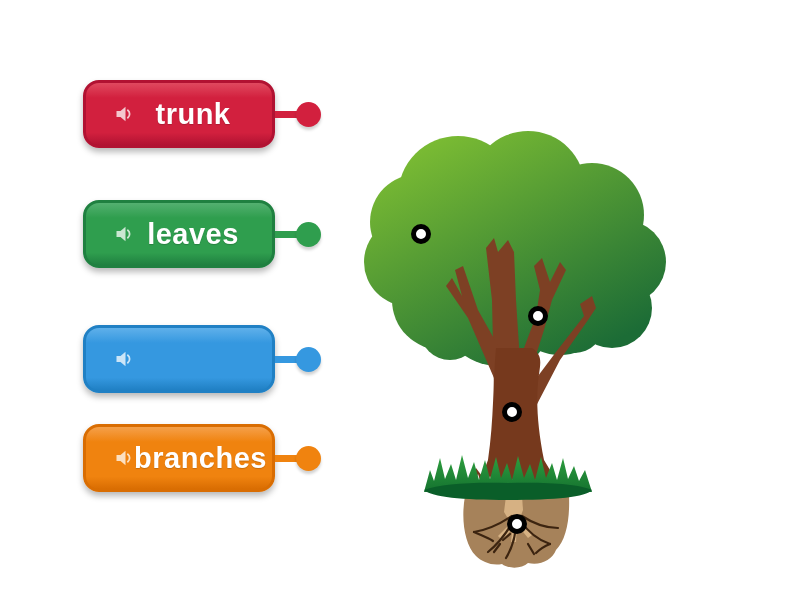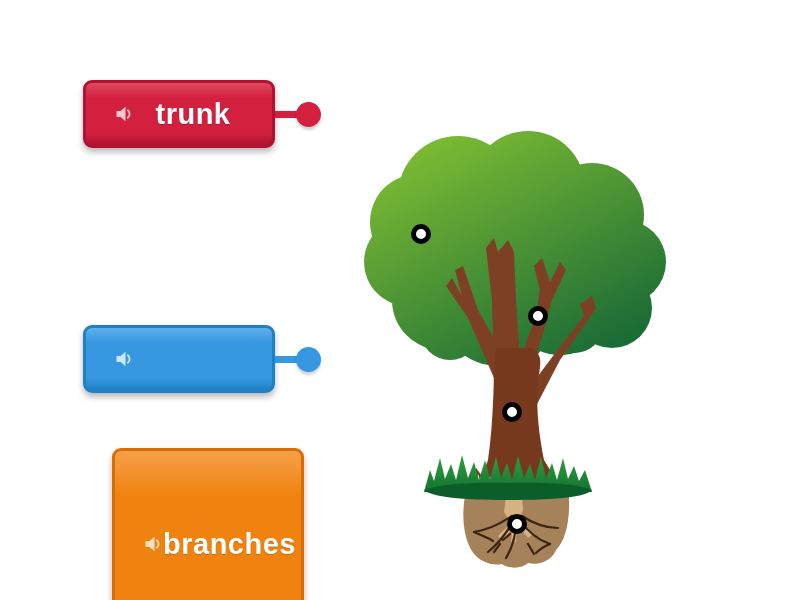--- a/index.html
+++ b/index.html
@@ -3,21 +3,21 @@
 <meta charset="utf-8">
 <style>
   html,body{margin:0;padding:0;}
   body{background:#ffffff;font-family:"Liberation Sans",sans-serif;}
   .stage{position:relative;width:800px;height:600px;background:#ffffff;overflow:hidden;}
 
   
   .label-row{position:absolute;left:83px;height:68px;width:250px;display:flex;align-items:center;}
   .label-btn{
     box-sizing:border-box;width:192px;height:68px;flex:0 0 192px;
-    border-radius:9px;border:3px solid var(--border);
+    border-radius:16px;border:3px solid var(--border);
     background:linear-gradient(180deg,var(--light) 0%,var(--fill) 24%,var(--fill) 80%,var(--border) 100%);
     box-shadow:0 4px 6px rgba(0,0,0,.28);
     display:flex;align-items:center;cursor:pointer;padding:16px;outline:none;
   }
   .speaker{margin-left:12px;display:flex;align-items:center;}
   .label-text{
     flex:1;text-align:center;color:#ffffff;
     font-size:29px;font-weight:700;letter-spacing:.5px;
     text-shadow:0 1px 1px rgba(0,0,0,.18);
     padding-right:4px;user-select:none;
@@ -44,35 +44,48 @@
           <path d="M2.5 7 L6.5 7 L11.5 2.8 L11.5 17.2 L6.5 13 L2.5 13 Z" fill="rgba(255,255,255,.75)"></path>
           <path d="M13.8 6.3 A 4.7 4.7 0 0 1 13.8 13.7" stroke="rgba(255,255,255,.75)" stroke-width="1.8" fill="none" stroke-linecap="round"></path>
         </svg>
       </span>
       <span class="label-text">trunk</span>
     </button>
     <span class="connector-line"></span>
     <span class="connector-dot"></span>
   </div>
 
+  <div class="label-row" style="top: 200px; --fill: #2f9e4e; --border: #1f8040; --light: #53b070;">
+    <button class="label-btn">
+      <span class="speaker">
+        <svg width="20" height="20" viewBox="0 0 20 20">
+          <path d="M2.5 7 L6.5 7 L11.5 2.8 L11.5 17.2 L6.5 13 L2.5 13 Z" fill="rgba(255,255,255,.75)"></path>
+          <path d="M13.8 6.3 A 4.7 4.7 0 0 1 13.8 13.7" stroke="rgba(255,255,255,.75)" stroke-width="1.8" fill="none" stroke-linecap="round"></path>
+        </svg>
+      </span>
+      <span class="label-text">leaves</span>
+    </button>
+    <span class="connector-line"></span>
+    <span class="connector-dot"></span>
+  </div>
 
   <div class="label-row" style="top: 325px; --fill: #3598e0; --border: #2080c4; --light: #5fb0ea;">
     <button class="label-btn">
       <span class="speaker">
         <svg width="20" height="20" viewBox="0 0 20 20">
           <path d="M2.5 7 L6.5 7 L11.5 2.8 L11.5 17.2 L6.5 13 L2.5 13 Z" fill="rgba(255,255,255,.75)"></path>
           <path d="M13.8 6.3 A 4.7 4.7 0 0 1 13.8 13.7" stroke="rgba(255,255,255,.75)" stroke-width="1.8" fill="none" stroke-linecap="round"></path>
         </svg>
       </span>
     </button>
     <span class="connector-line"></span>
     <span class="connector-dot"></span>
   </div>
 
-  <div class="label-row" style="top: 448px; flex-direction: column; --fill: #f0830f; --border: #d96d02; --light: #f5a04a;">
+  <div class="label-row" style="top: 424px; --fill: #f0830f; --border: #d96d02; --light: #f5a04a;">
     <button class="label-btn">
       <span class="speaker">
         <svg width="20" height="20" viewBox="0 0 20 20">
           <path d="M2.5 7 L6.5 7 L11.5 2.8 L11.5 17.2 L6.5 13 L2.5 13 Z" fill="rgba(255,255,255,.75)"></path>
           <path d="M13.8 6.3 A 4.7 4.7 0 0 1 13.8 13.7" stroke="rgba(255,255,255,.75)" stroke-width="1.8" fill="none" stroke-linecap="round"></path>
         </svg>
       </span>
       <span class="label-text">branches</span>
     </button>
     <span class="connector-line"></span>

